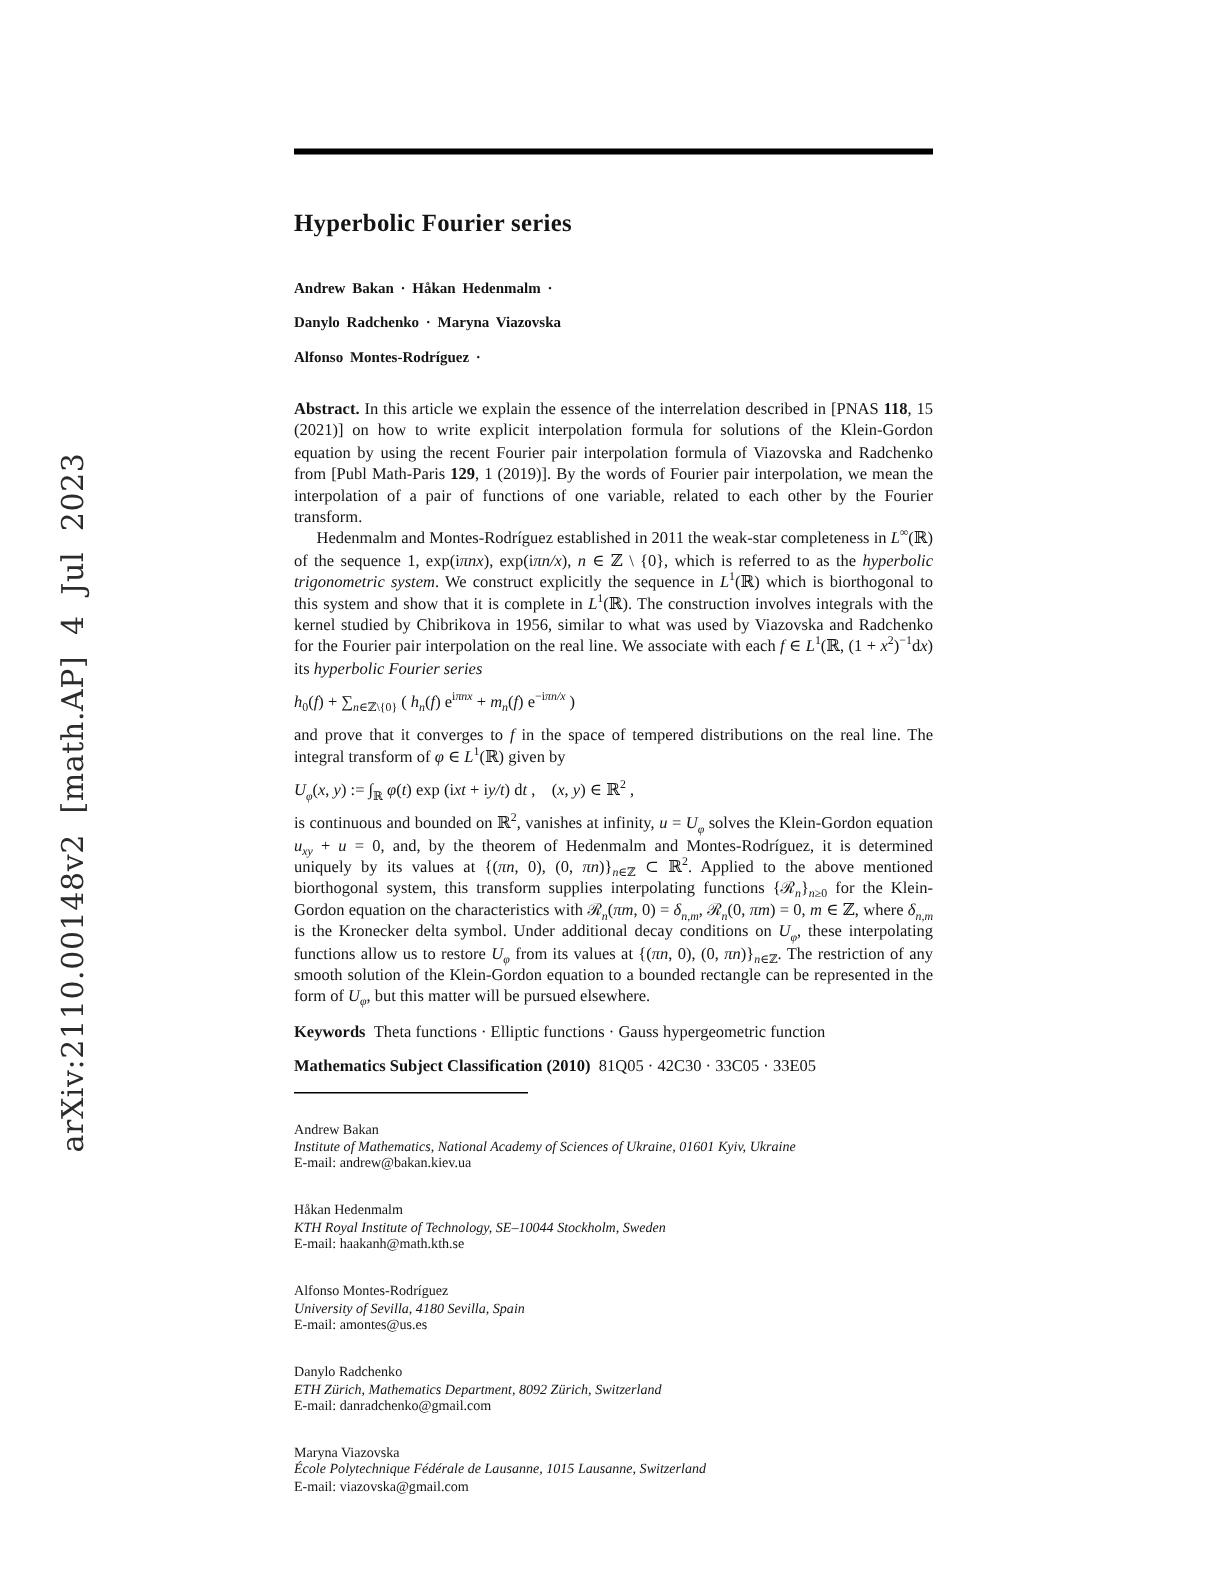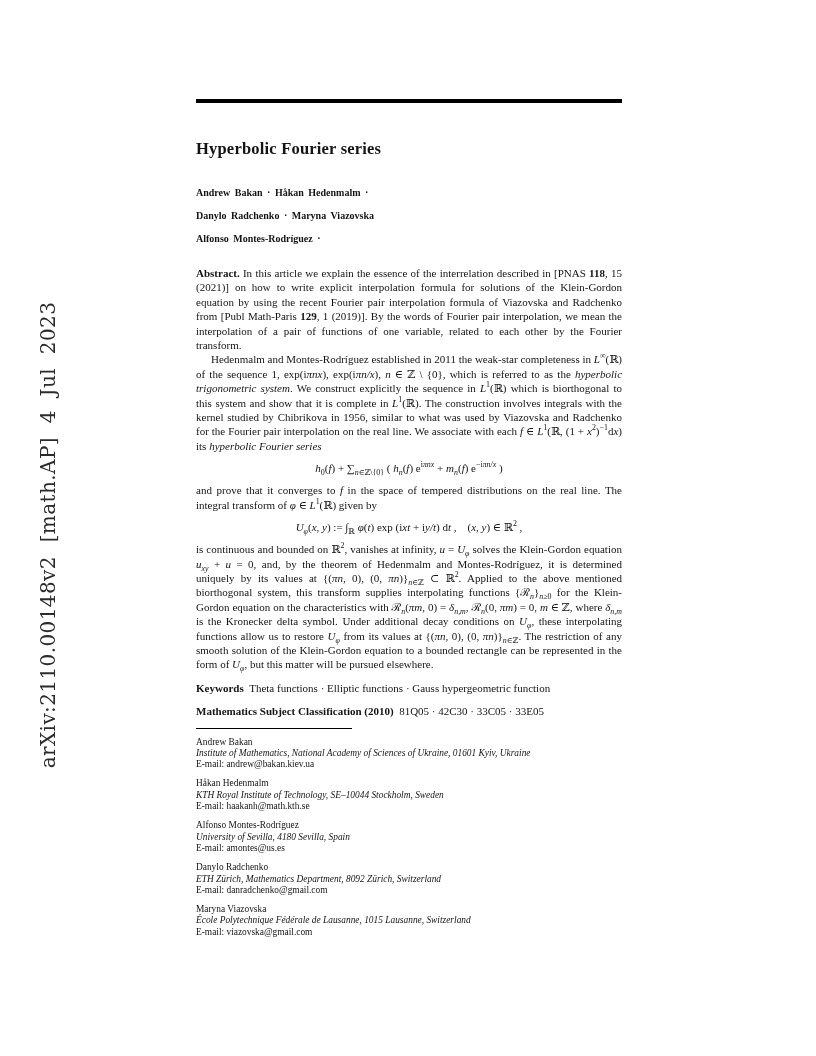--- a/index.html
+++ b/index.html
@@ -50,30 +50,29 @@
     font-size: 11px;
     line-height: 14.4px;
     text-align: justify;
   }
   .abstract-p1 { margin-top: 16px; }
   .para-indent { text-indent: 15px; }
 
   .equation {
     font-size: 11px;
     line-height: 14px;
-    text-align: center;
     margin: 8px 0 8px 0;
   }
 
   .keywords { margin-top: 9px; font-size: 11px; line-height: 14.4px; }
   .msc { margin-top: 9px; font-size: 11px; line-height: 14.4px; }
 
   .foot-rule { margin-top: 9px; width: 156px; height: 1px; background: #000; }
 
-  .affil { margin-top: 8px; font-size: 9.4px; line-height: 11.3px; }
+  .affil { margin-top: 20px; font-size: 9.4px; line-height: 11.3px; }
   .affil .name { display: block; }
   .affil .inst { display: block; font-style: italic; }
   .affil .email { display: block; }
 
   sup, sub { font-size: 72%; line-height: 0; }
 </style>
 </head>
 <body>
 
 <div class="page">

